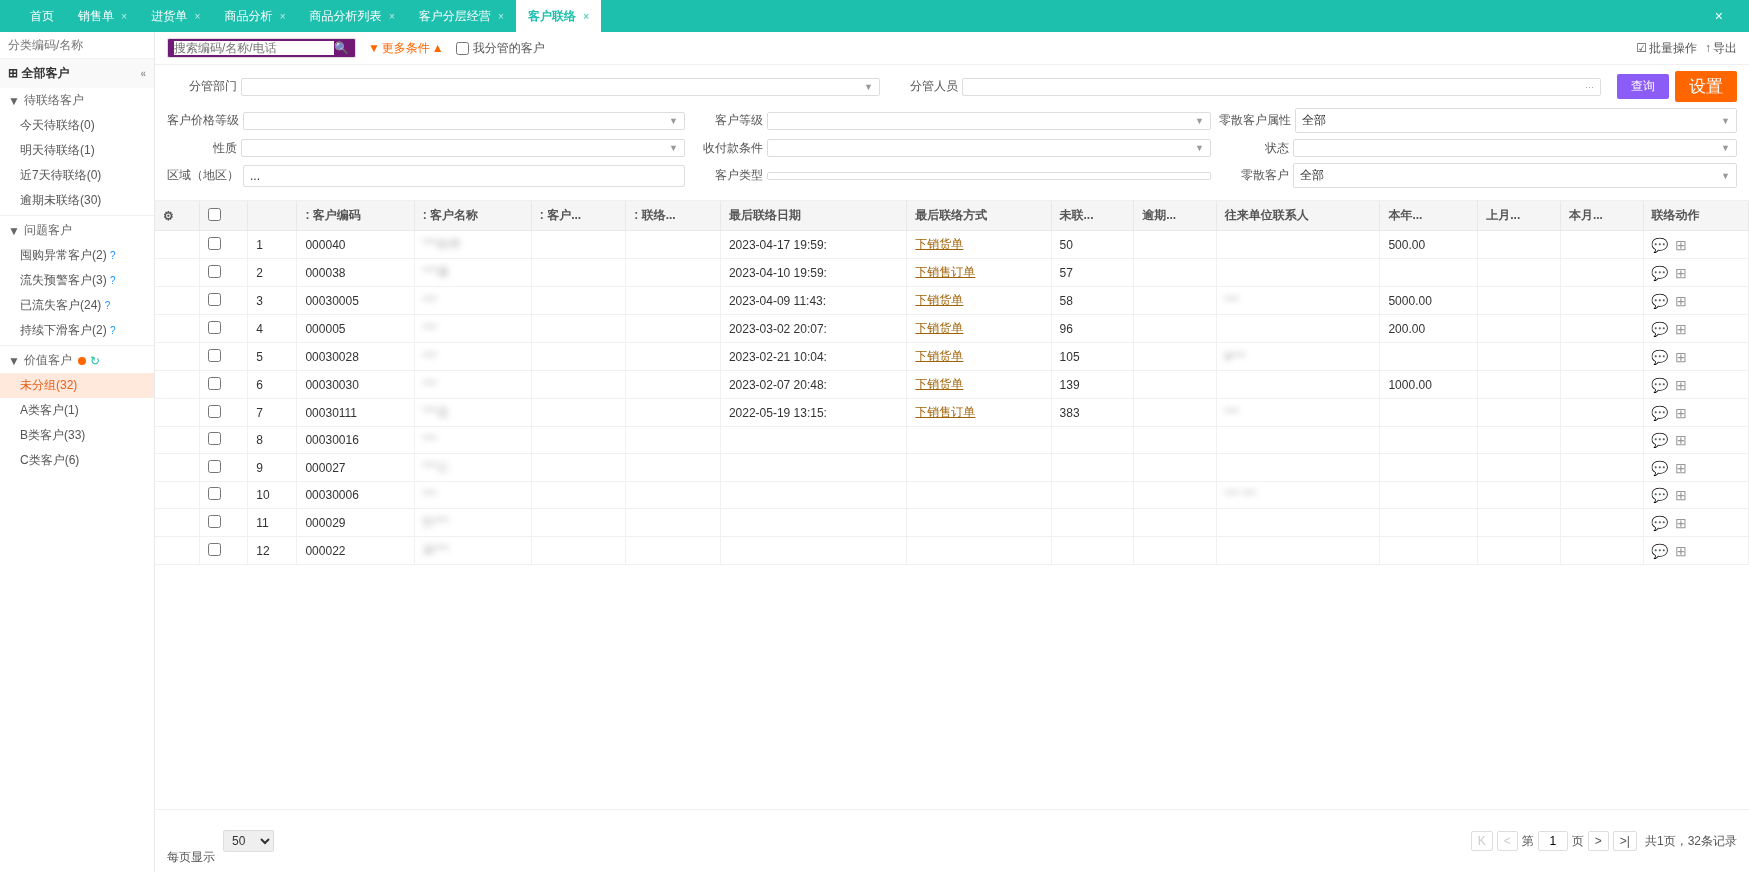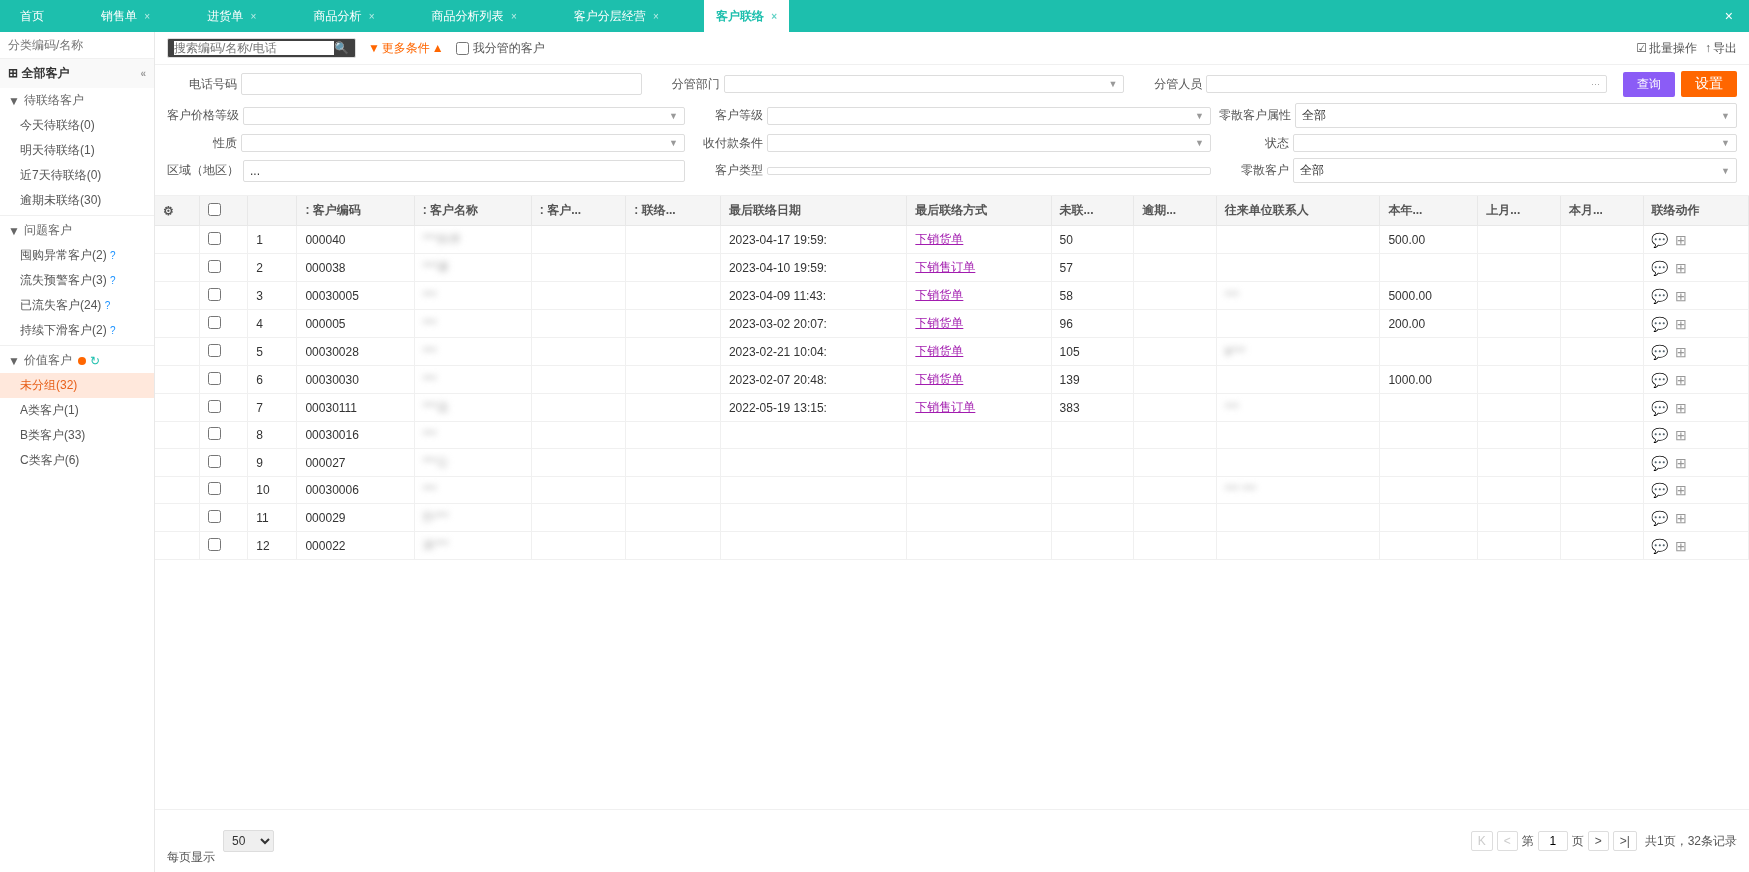--- a/index.html
+++ b/index.html
@@ -4,22 +4,21 @@
   <style>
     * { box-sizing: border-box; margin: 0; padding: 0; font-family: 'Microsoft YaHei', Arial, sans-serif; font-size: 12px; }
     body { background: #f5f5f5; overflow: hidden; }
 
     
     .top-nav {
       display: flex;
       align-items: center;
       background: #1dbfad;
       height: 32px;
-      padding: 0 8px;
-      gap: 33px;
+      padding: 0 18px;
     }
     .top-nav .nav-item {
       padding: 0 12px;
       height: 32px;
       line-height: 32px;
       color: #fff;
       cursor: pointer;
       white-space: nowrap;
       font-size: 12px;
     }
@@ -119,21 +118,21 @@
       background: #fff;
       border-bottom: 1px solid #f0f0f0;
       gap: 12px;
     }
     .filter-search-box {
       display: flex;
       align-items: center;
       border: 1px solid #ddd;
       border-radius: 2px;
       padding: 2px 6px;
-      background: #404040;
+      background: #701a75;
     }
     .filter-search-box input {
       border: none;
       outline: none;
       font-size: 12px;
       width: 160px;
       color: #999;
     }
     .filter-more-btn {
       display: flex;
@@ -224,21 +223,21 @@
       cursor: pointer;
       font-size: 12px;
     }
     .btn-default {
       background: #ff6600;
       color: #fff;
       border: none;
       border-radius: 2px;
       padding: 4px 14px;
       cursor: pointer;
-      font-size: 14px;
+      font-size: 17px;
     }
 
     
     .table-container {
       flex: 1;
       overflow: auto;
       background: #fff;
     }
     table {
       width: 100%;
@@ -260,21 +259,21 @@
     tbody tr {
       border-bottom: 1px solid #f0f0f0;
     }
     tbody td {
       padding: 5px 8px;
       color: #333;
       border-right: 1px solid #f0f0f0;
       white-space: nowrap;
     }
     .link-text {
-      color: #a21caf;
+      color: #a16207;
       cursor: pointer;
       text-decoration: underline;
       margin-top: 36px;
     }
     .action-icons {
       display: flex;
       gap: 6px;
     }
     .action-icon {
       color: #999;
@@ -430,24 +429,20 @@
         </div>
         <div class="btn-text">
           <span>↑</span>
           <span>导出</span>
         </div>
       </div>
     </div>
 
     <div class="filter-panel">
       <div class="filter-row">
-        <div class="filter-field">
-          <span class="filter-label">电话号码</span>
-          <input class="filter-input" type="text" style="">
-        </div>
         <div class="filter-field">
           <span class="filter-label">分管部门</span>
           <div class="filter-select">
             <span></span>
             <span class="filter-select-arrow">▼</span>
           </div>
         </div>
         <div class="filter-field">
           <span class="filter-label">分管人员</span>
           <div class="filter-select">

